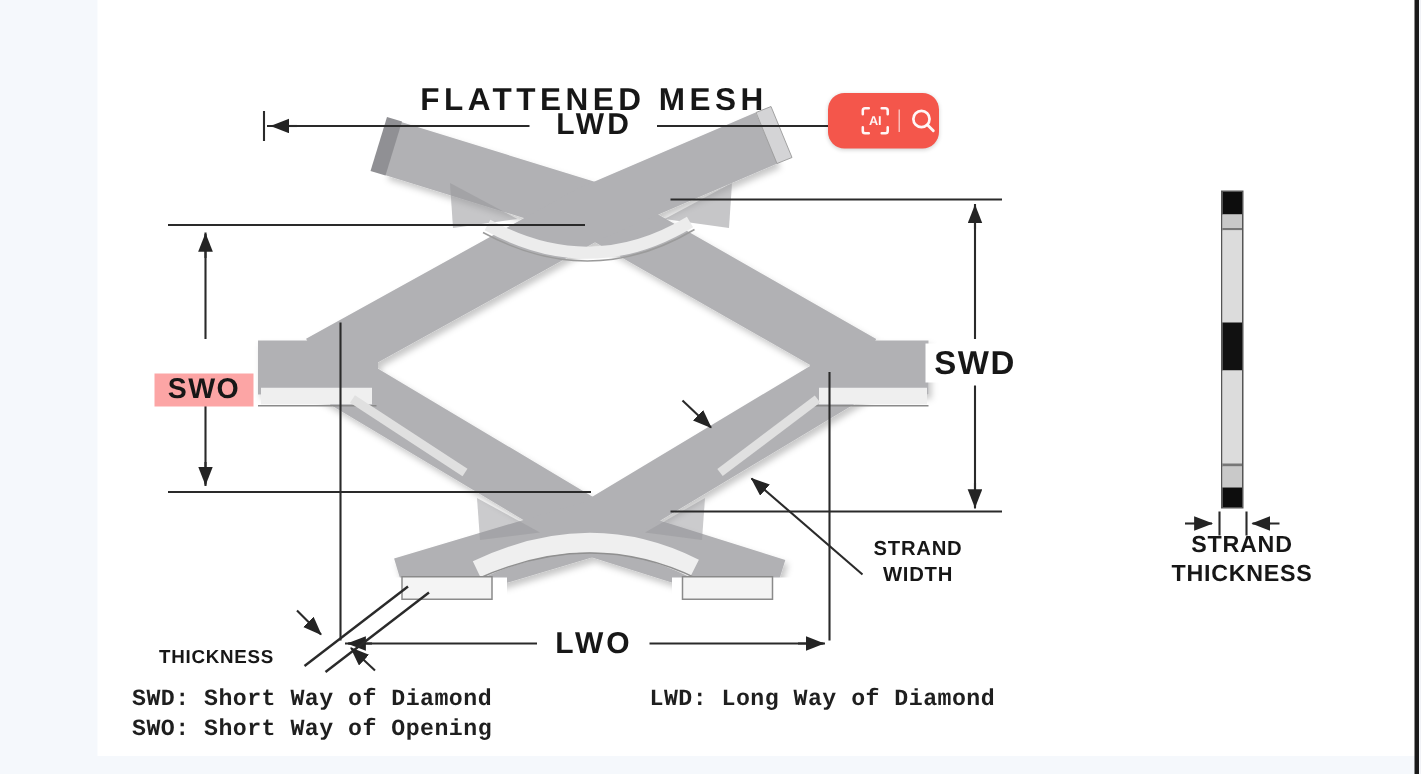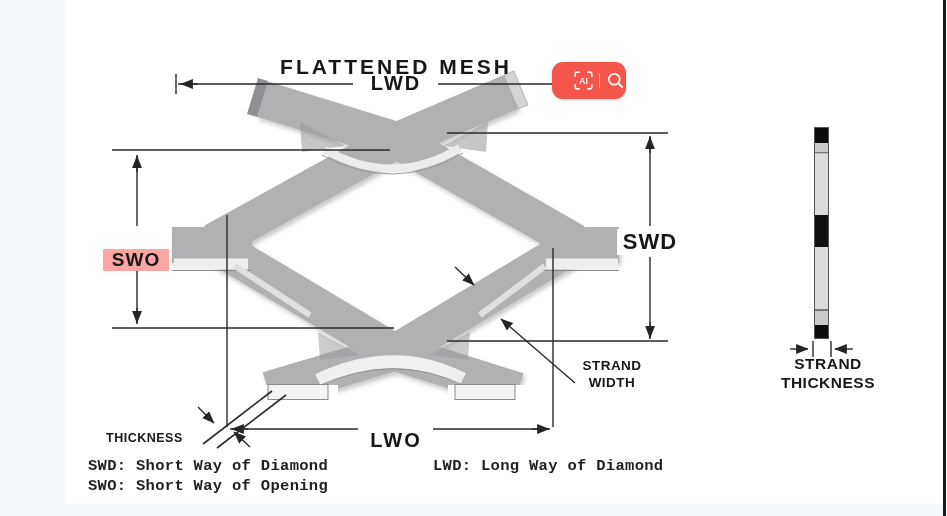--- a/index.html
+++ b/index.html
@@ -18,21 +18,21 @@
   }
   svg.diagram { position:absolute; left:0; top:0; }
   .lbl {
     position:absolute; color:#171717; font-weight:bold; text-align:center;
     white-space:nowrap;
   }
   #title   { left:228px; top:17px;  width:336px; font-size:21px; letter-spacing:3px;margin-top:38px; }
   #lwd     { left:357px; top:72px;  width:78px;  font-size:20px; letter-spacing:2px; }
   #swo     { left:103px; top:229px; width:66px;  font-size:19px; letter-spacing:1px; background:#fca5a5;margin-top:20px; }
   #swd     { left:617px; top:229px; width:66px;  font-size:22px; letter-spacing:1px; background:#fff; }
-  #lwo     { left:362px; top:429px; width:68px;  font-size:20px; letter-spacing:2px; }
+  #lwo     { left:362px; top:418px; width:68px;  font-size:20px; letter-spacing:2px; }
   #strand-width     { left:568px; top:358px; width:88px;  font-size:13.5px; line-height:16.5px; letter-spacing:0.5px; }
   #thickness        { left:106px; top:431px; font-size:12.5px; letter-spacing:0.5px; }
   #strand-thickness { left:754px; top:354px; width:148px; font-size:15.5px; line-height:19px; letter-spacing:0.5px; }
   .legend-col {
     position:absolute; top:457px; color:#1f1f1f; font-weight:bold;
     font-size:15.5px; line-height:19.5px; letter-spacing:0.3px; white-space:nowrap;font-family:Liberation Mono, monospace;
   }
   #legend-col-1 { left:88px; }
   #legend-col-2 { left:433px; }
   #img-search-btn {

